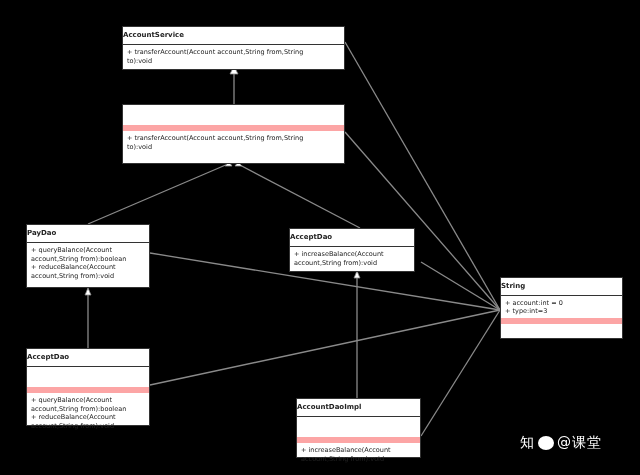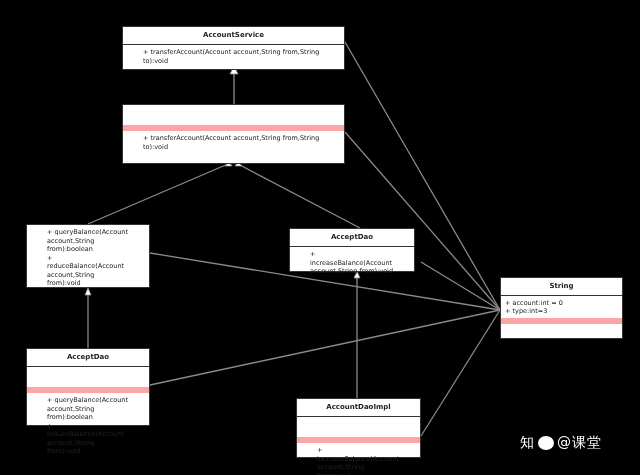--- a/index.html
+++ b/index.html
@@ -7,25 +7,25 @@
       width: 640px; height: 475px; background: #000;
       position: relative; overflow: hidden;
       font-family: "DejaVu Sans", sans-serif;
     }
     svg.edges { position: absolute; left: 0; top: 0; width: 640px; height: 475px; }
     .cls {
       position: absolute; background: #fff; border: 1px solid #333;
       box-sizing: border-box; color: #222;
     }
     .cls .name {
-      font-weight: bold; font-size: 7px; text-align: center;
+      font-weight: bold; font-size: 7px; 
       border-bottom: 1px solid #333; padding: 4px 0 4px 0; line-height: 9px;
     }
     .cls .attrs { border-bottom: 6px solid #fca5a5; font-size: 6.5px; line-height: 8px; padding: 3px 4px; }
-    .cls .ops { font-size: 6.5px; line-height: 8.5px; padding: 3px 20px; }
+    .cls .ops { font-size: 6.5px; line-height: 8.5px; padding: 3px 4px; }
     .cls .empty { min-height: 10px; }
     .line { display: block; white-space: normal; }
     .watermark {
       position: absolute; left: 520px; top: 434px; color: #fff; font-size: 14px;
       letter-spacing: 1px; display: flex; align-items: center; gap: 3px;
     }
     .wm-bubble { width: 16px; height: 14px; background: #fff; border-radius: 50%; display: inline-block; }
   </style>
 </head>
 <body>
@@ -68,20 +68,21 @@
 
 <div class="cls" style="left:122px; top:104px; width:223px; height:60px;">
   <div class="attrs empty" style="height:14px;"></div>
   <div class="ops">
     <span class="line">+ transferAccount(Account account,String from,String</span>
     <span class="line">to):void</span>
   </div>
 </div>
 
 <div class="cls" style="left:26px; top:224px; width:124px; height:64px;">
+  <div class="name">PayDao</div>
   <div class="ops">
     <span class="line">+ queryBalance(Account</span>
     <span class="line">account,String from):boolean</span>
     <span class="line">+ reduceBalance(Account</span>
     <span class="line">account,String from):void</span>
   </div>
 </div>
 
 <div class="cls" style="left:289px; top:228px; width:126px; height:44px;">
   <div class="name">AcceptDao</div>

